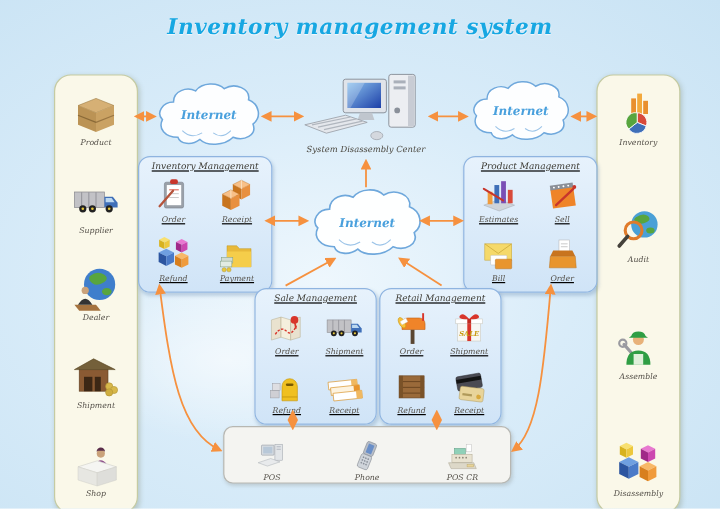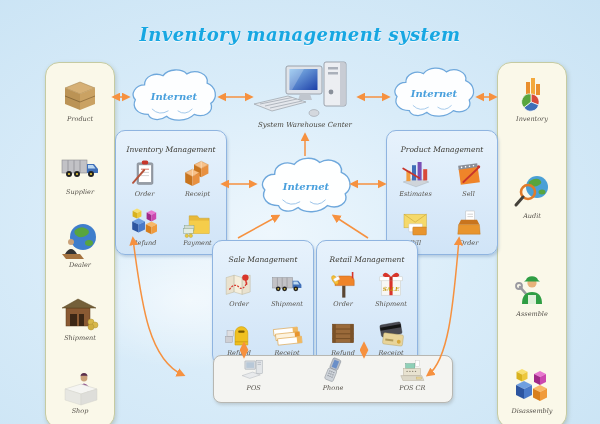--- a/index.html
+++ b/index.html
@@ -11,32 +11,32 @@
   .abs{position:absolute;}
   .title{width:100%;text-align:center;font-style:italic;font-weight:bold;font-size:18px;
     letter-spacing:.4px;color:#17a7e2;text-shadow:0 1px 1px rgba(255,255,255,.8);}
   .panel{background:#faf8e9;border:1px solid #c5cba2;border-radius:14px;
     box-shadow:1px 2px 4px rgba(110,115,80,.28);display:flex;flex-direction:column;
     justify-content:space-between;align-items:center;padding:12px 0;}
   .pitem{display:flex;flex-direction:column;align-items:center;}
   .pitem svg{width:40px;height:40px;}
   .lbl{font-style:italic;font-size:6.5px;color:#55514a;text-align:center;line-height:1.1;margin-top:1px;}
   .group{background:linear-gradient(180deg,#e7f2fc,#d0e4f7);border:1px solid #8fb4e0;border-radius:10px;
-    box-shadow:1px 2px 3px rgba(90,125,165,.3);display:flex;flex-direction:column;padding:14px 2px 2px;}
+    box-shadow:1px 2px 3px rgba(90,125,165,.3);display:flex;flex-direction:column;padding:3px 2px 2px;text-decoration:underline;}
   .gtitle{text-align:center;font-style:italic;font-size:7.5px;color:#3c3a33;}
   .ggrid{flex:1;display:grid;grid-template-columns:1fr 1fr;}
   .cell{display:flex;flex-direction:column;align-items:center;justify-content:center;}
   .cell svg{width:32px;height:32px;}
   .cloudbox{display:flex;align-items:center;justify-content:center;}
   .cloudbox .cl{position:absolute;left:0;top:0;width:100%;height:100%;}
   .cloudlbl{position:relative;font-style:italic;font-weight:bold;font-size:10px;color:#49a0dd;
     text-shadow:0 1px 0 #fff;}
   .syslbl{font-style:italic;font-size:7px;color:#4a473f;text-align:center;width:140px;}
   .terminalbar{background:#f4f4f1;border:1px solid #b7b7b2;border-radius:8px;
-    box-shadow:1px 2px 3px rgba(120,120,110,.25);display:flex;justify-content:space-around;align-items:flex-start;margin-left:27px;}
+    box-shadow:1px 2px 3px rgba(120,120,110,.25);display:flex;justify-content:space-around;align-items:flex-end;}
   .titem{display:flex;flex-direction:column;align-items:center;}
   .titem svg{width:28px;height:28px;}
   svg{display:block;}
 </style>
 </head>
 <body>
 
 <div id="canvas">
 
   <svg width="0" height="0" style="position:absolute">
@@ -337,21 +337,21 @@
         <path d="M48,34 h10 l2,6 h-14 z" fill="#c0c6ce"></path>
         <polygon points="2,44 36,36 54,42 20,51" fill="#e4e7ec" stroke="#9aa0a8" stroke-width="0.7"></polygon>
         <line x1="8" y1="44" x2="40" y2="37.5" stroke="#b0b6be"></line>
         <line x1="13" y1="46" x2="45" y2="39" stroke="#b0b6be"></line>
         <line x1="18" y1="48" x2="50" y2="41" stroke="#b0b6be"></line>
         <ellipse cx="62" cy="53" rx="5" ry="3.4" fill="#d4d8de" stroke="#9aa0a8" stroke-width="0.6"></ellipse>
       </symbol>
     </defs>
   </svg>
 
-  <div class="abs title" style="top:24px;left:0;">Inventory management system</div>
+  <div class="abs title" style="top:12px;left:0;">Inventory management system</div>
 
   <div class="abs panel" style="left:45px;top:62px;width:68px;height:340px;">
     <div class="pitem">
       <svg>
           <use href="#i-cardbox"></use>
         </svg>
       <div class="lbl">Product</div>
     </div>
     <div class="pitem">
       <svg>
@@ -421,21 +421,21 @@
   <div class="abs cloudbox" style="left:257px;top:154px;width:98px;height:64px;">
     <svg class="cl">
         <use href="#i-cloud"></use>
       </svg>
     <div class="cloudlbl">Internet</div>
   </div>
 
   <svg class="abs" style="left:252px;top:60px;width:106px;height:60px;">
       <use href="#i-workstation"></use>
     </svg>
-  <div class="abs syslbl" style="left:235px;top:121px;">System Warehouse Center</div>
+  <div class="abs syslbl" style="left:235px;top:121px;">System Disassembly Center</div>
 
   <div class="abs group" style="left:115px;top:130px;width:106px;height:107px;">
     <div class="gtitle">Inventory Management</div>
     <div class="ggrid">
       <div class="cell">
         <svg>
             <use href="#i-clipboard"></use>
           </svg>
         <div class="lbl">Order</div>
       </div>

